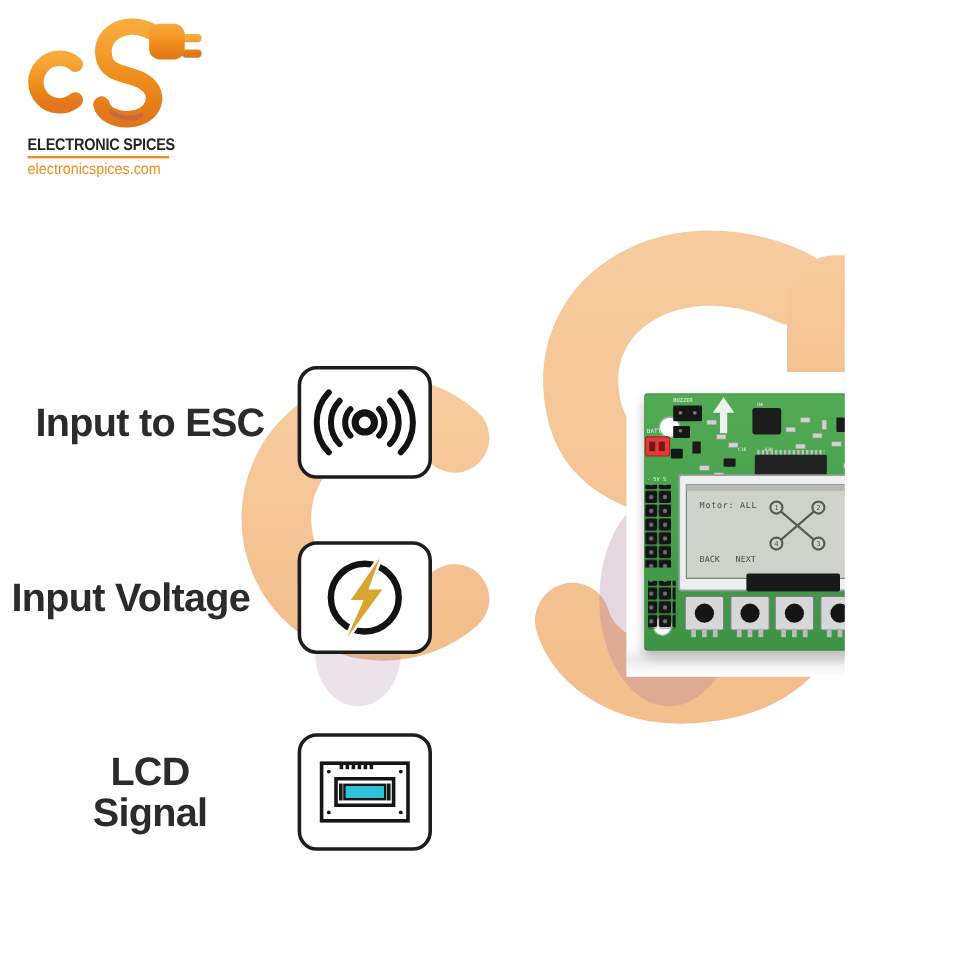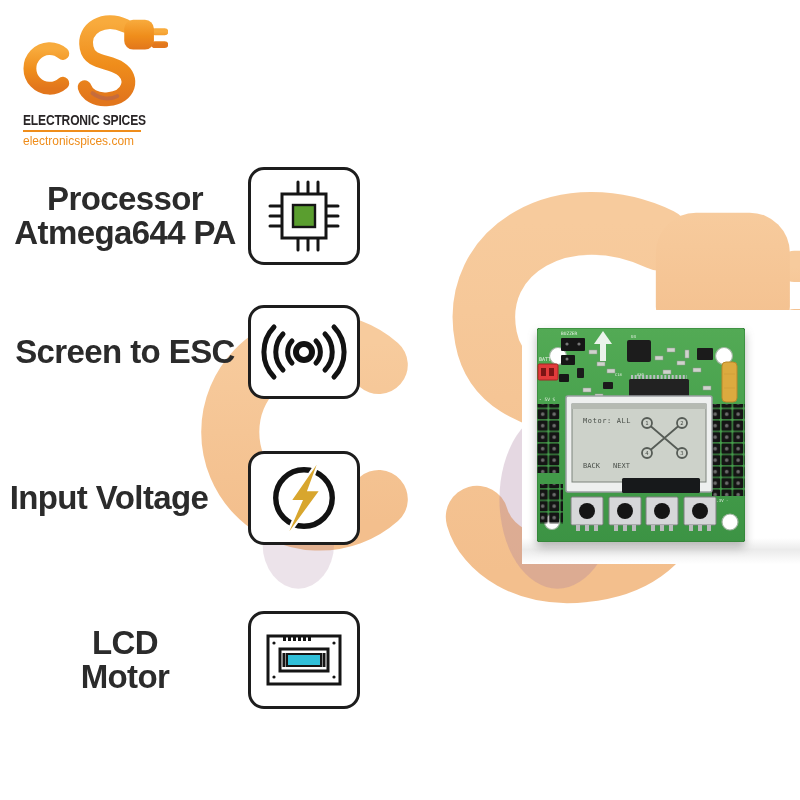--- a/index.html
+++ b/index.html
@@ -1,16 +1,16 @@
 <!DOCTYPE html>
 <html><head>
 <meta charset="utf-8">
 <style>
   html,body{margin:0;padding:0;background:#fff;}
-  .stage{position:relative;width:800px;height:800px;overflow:hidden;background:#ffffff;
+  .stage{position:relative;width:704px;height:800px;overflow:hidden;background:#ffffff;
          font-family:"Liberation Sans",sans-serif;}
 
   
   .watermark{position:absolute;left:200px;top:150px;width:648px;height:470px;pointer-events:none;}
 
   
   .brand{position:absolute;left:22px;top:6px;width:150px;}
   .brand-mark{display:block;width:146px;height:104px;}
   .brand-name{font-size:14px;font-weight:bold;color:#292526;letter-spacing:-0.2px;
               white-space:nowrap;transform:scaleX(.86);transform-origin:left center;margin:2px 0 0 1px;}
@@ -75,42 +75,24 @@
         <path d="M 133,26 H 143 M 133,39 H 143" stroke-width="7"></path>
       </g>
       <rect x="102" y="14" width="30" height="30" rx="9" fill="url(#og)"></rect>
       <path d="M 70,88 C 78,94 88,95 95,91" stroke="#8e5577" stroke-width="4" fill="none" opacity="0.35" stroke-linecap="round"></path>
     </svg>
     <div class="brand-name">ELECTRONIC SPICES</div>
     <div class="brand-rule"></div>
     <div class="brand-url">electronicspices.com</div>
   </div>
 
-  <div class="feature f1">
-    <div class="ftext">
-      <div>Processor</div>
-      <div>Atmega644 PA</div>
-    </div>
-    <div class="icon-box">
-      <svg width="72" height="72" viewBox="0 0 72 72" aria-hidden="true">
-        <g stroke="#151515" stroke-width="3" fill="none" stroke-linecap="round">
-          <path d="M2,26 H14 M2,36 H14 M2,46 H14"></path>
-          <path d="M58,26 H70 M58,36 H70 M58,46 H70"></path>
-          <path d="M30,2 V14 M40,2 V14 M50,2 V14"></path>
-          <path d="M30,58 V70 M40,58 V70 M50,58 V70"></path>
-          <rect x="14" y="14" width="44" height="44" fill="#ffffff"></rect>
-        </g>
-        <rect x="25" y="25" width="22" height="22" fill="#5a9e2f" stroke="#151515" stroke-width="2.4"></rect>
-      </svg>
-    </div>
-  </div>
 
   <div class="feature f2">
     <div class="ftext">
-      <div>Screen to ESC</div>
+      <div>Input to ESC</div>
     </div>
     <div class="icon-box">
       <svg width="86" height="62" viewBox="0 0 86 62" aria-hidden="true">
         <circle cx="43" cy="31" r="8" fill="none" stroke="#121212" stroke-width="6"></circle>
         <g stroke="#121212" stroke-width="5" fill="none" stroke-linecap="round">
           <path d="M31,20 A16,16 0 0 0 31,42"></path>
           <path d="M22,13 A26,26 0 0 0 22,49"></path>
           <path d="M13,6  A36,36 0 0 0 13,56"></path>
           <path d="M55,20 A16,16 0 0 1 55,42"></path>
           <path d="M64,13 A26,26 0 0 1 64,49"></path>
@@ -129,21 +111,21 @@
         <circle cx="40" cy="40" r="29" fill="none" stroke="#121212" stroke-width="5.5"></circle>
         <polygon points="53,6 28,42 39,42 25,74 55,33 43,33" fill="#d8a62e" stroke="#ffffff" stroke-width="4.5"></polygon>
         <polygon points="53,6 28,42 39,42 25,74 55,33 43,33" fill="#d8a62e"></polygon>
       </svg>
     </div>
   </div>
 
   <div class="feature f4">
     <div class="ftext">
       <div>LCD</div>
-      <div>Motor</div>
+      <div>Signal</div>
     </div>
     <div class="icon-box">
       <svg width="86" height="66" viewBox="0 0 86 66" aria-hidden="true">
         <rect x="7" y="9" width="72" height="48" fill="#ffffff" stroke="#151515" stroke-width="3"></rect>
         <g fill="#151515">
           <rect x="22" y="9" width="3" height="5"></rect>
             <rect x="27" y="9" width="3" height="5"></rect>
           <rect x="32" y="9" width="3" height="5"></rect>
             <rect x="37" y="9" width="3" height="5"></rect>
           <rect x="42" y="9" width="3" height="5"></rect>

